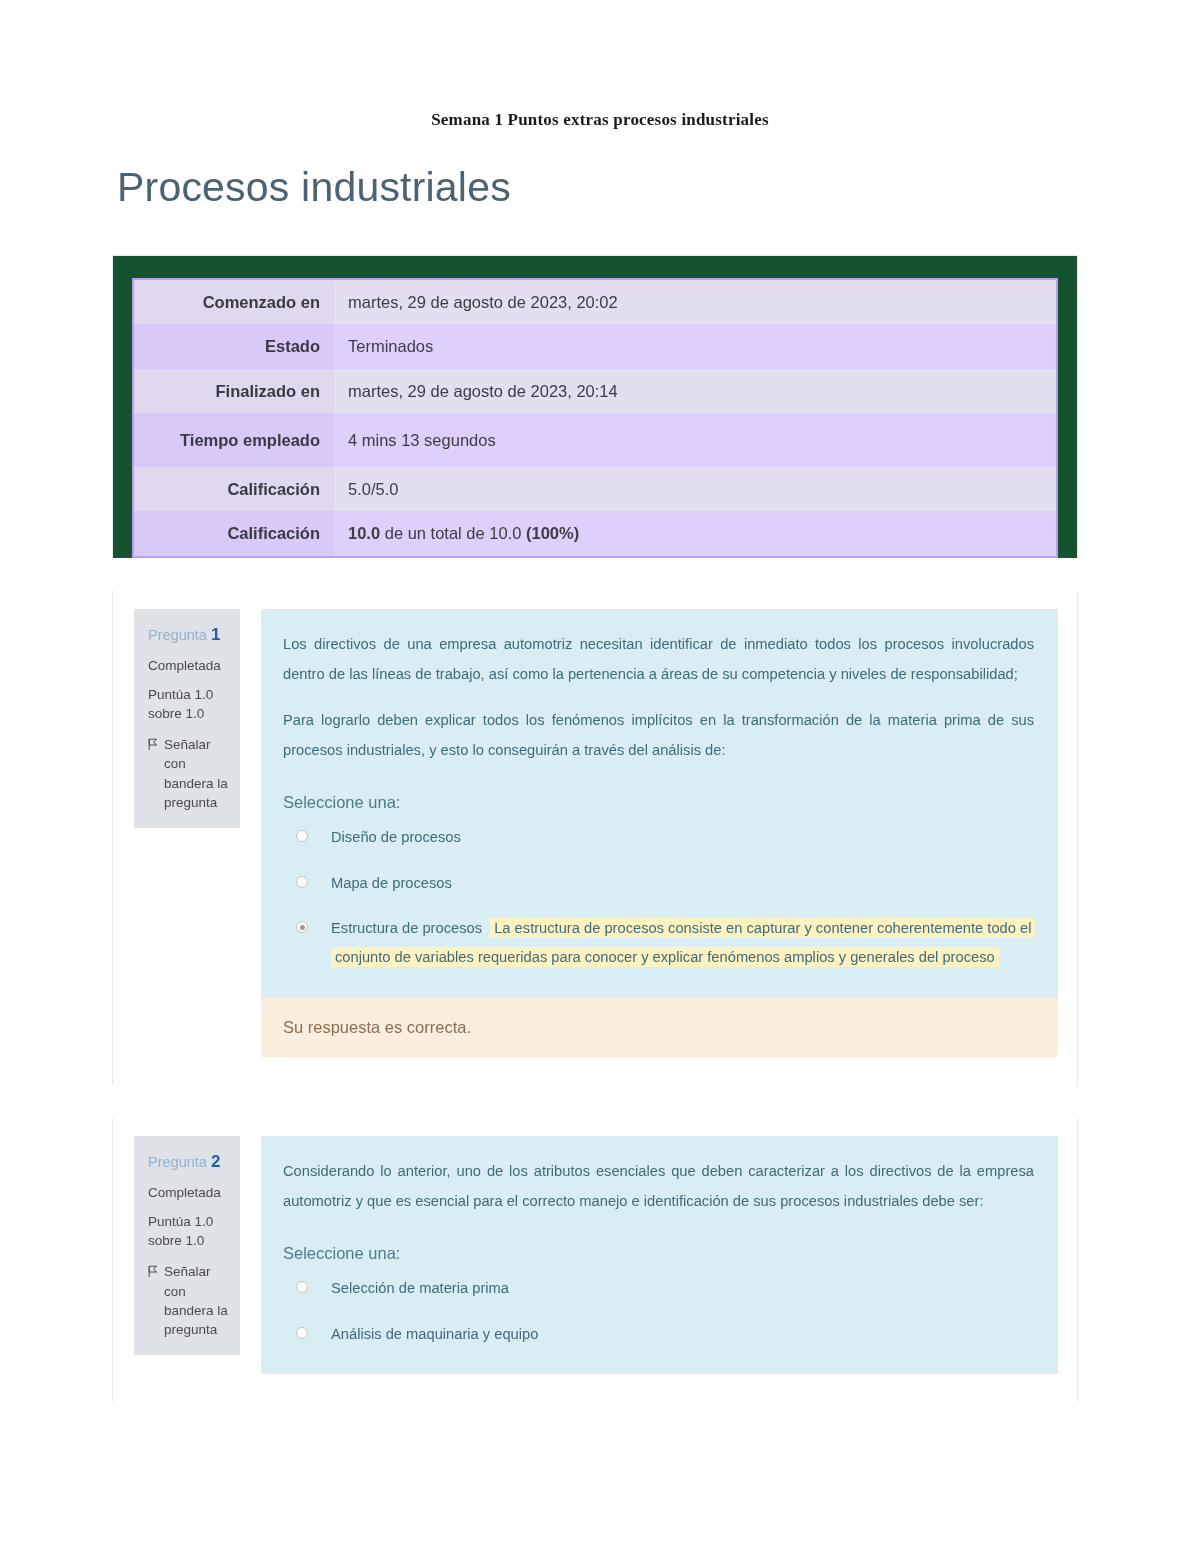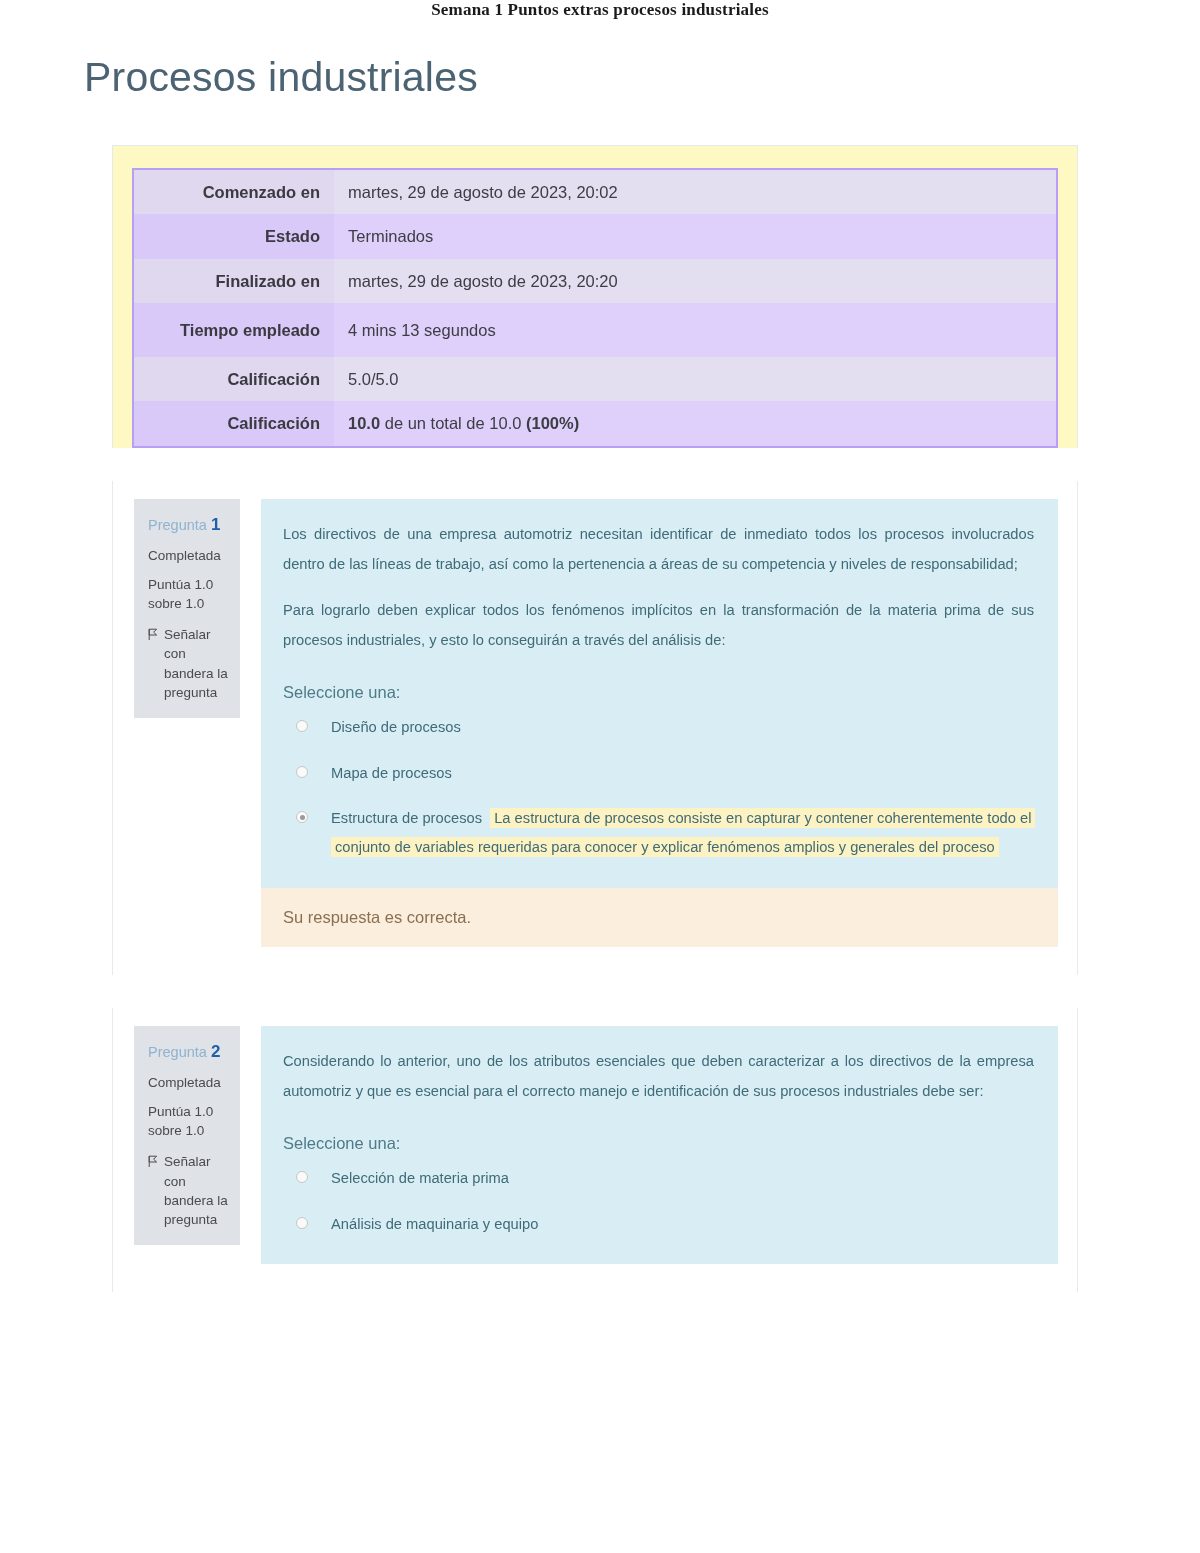--- a/index.html
+++ b/index.html
@@ -12,39 +12,40 @@
   }
   .page{position:relative;width:1200px;min-height:1553px;}
 
   
   .doc-title{
     font-family:"Liberation Serif", serif;
     font-weight:bold;
     font-size:17px;
     color:#1a1a1a;
     text-align:center;
+    padding-top:110px;
     letter-spacing:.2px;
   }
 
   
   .page-heading{
-    margin:34px 0 0 84px;
+    margin:34px 0 0 117px;
     font-size:41px;
     font-weight:400;
     color:#4b6372;
     letter-spacing:.2px;
   }
 
   
   .summary-card{
     margin:44px 0 0 112px;
     width:966px;
     border:1px solid #e6e9ee;
     border-bottom:none;
-    background:#fef9c3;
+    background:#14532d;
     padding:22px 0 0 0;
     box-sizing:border-box;
   }
   .summary-table{
     border-collapse:collapse;
     width:926px;
     margin:0 auto;
     border:2px solid #b69ff5;
     table-layout:fixed;
   }
@@ -172,21 +173,21 @@
         <tr>
           <td class="lbl">Comenzado en</td>
           <td class="val">martes, 29 de agosto de 2023, 20:02</td>
         </tr>
         <tr>
           <td class="lbl">Estado</td>
           <td class="val">Terminados</td>
         </tr>
         <tr>
           <td class="lbl">Finalizado en</td>
-          <td class="val">martes, 29 de agosto de 2023, 20:20</td>
+          <td class="val">martes, 29 de agosto de 2023, 20:14</td>
         </tr>
         <tr class="tall">
           <td class="lbl">Tiempo empleado</td>
           <td class="val">4 mins 13 segundos</td>
         </tr>
         <tr>
           <td class="lbl">Calificación</td>
           <td class="val">5.0/5.0</td>
         </tr>
         <tr>

